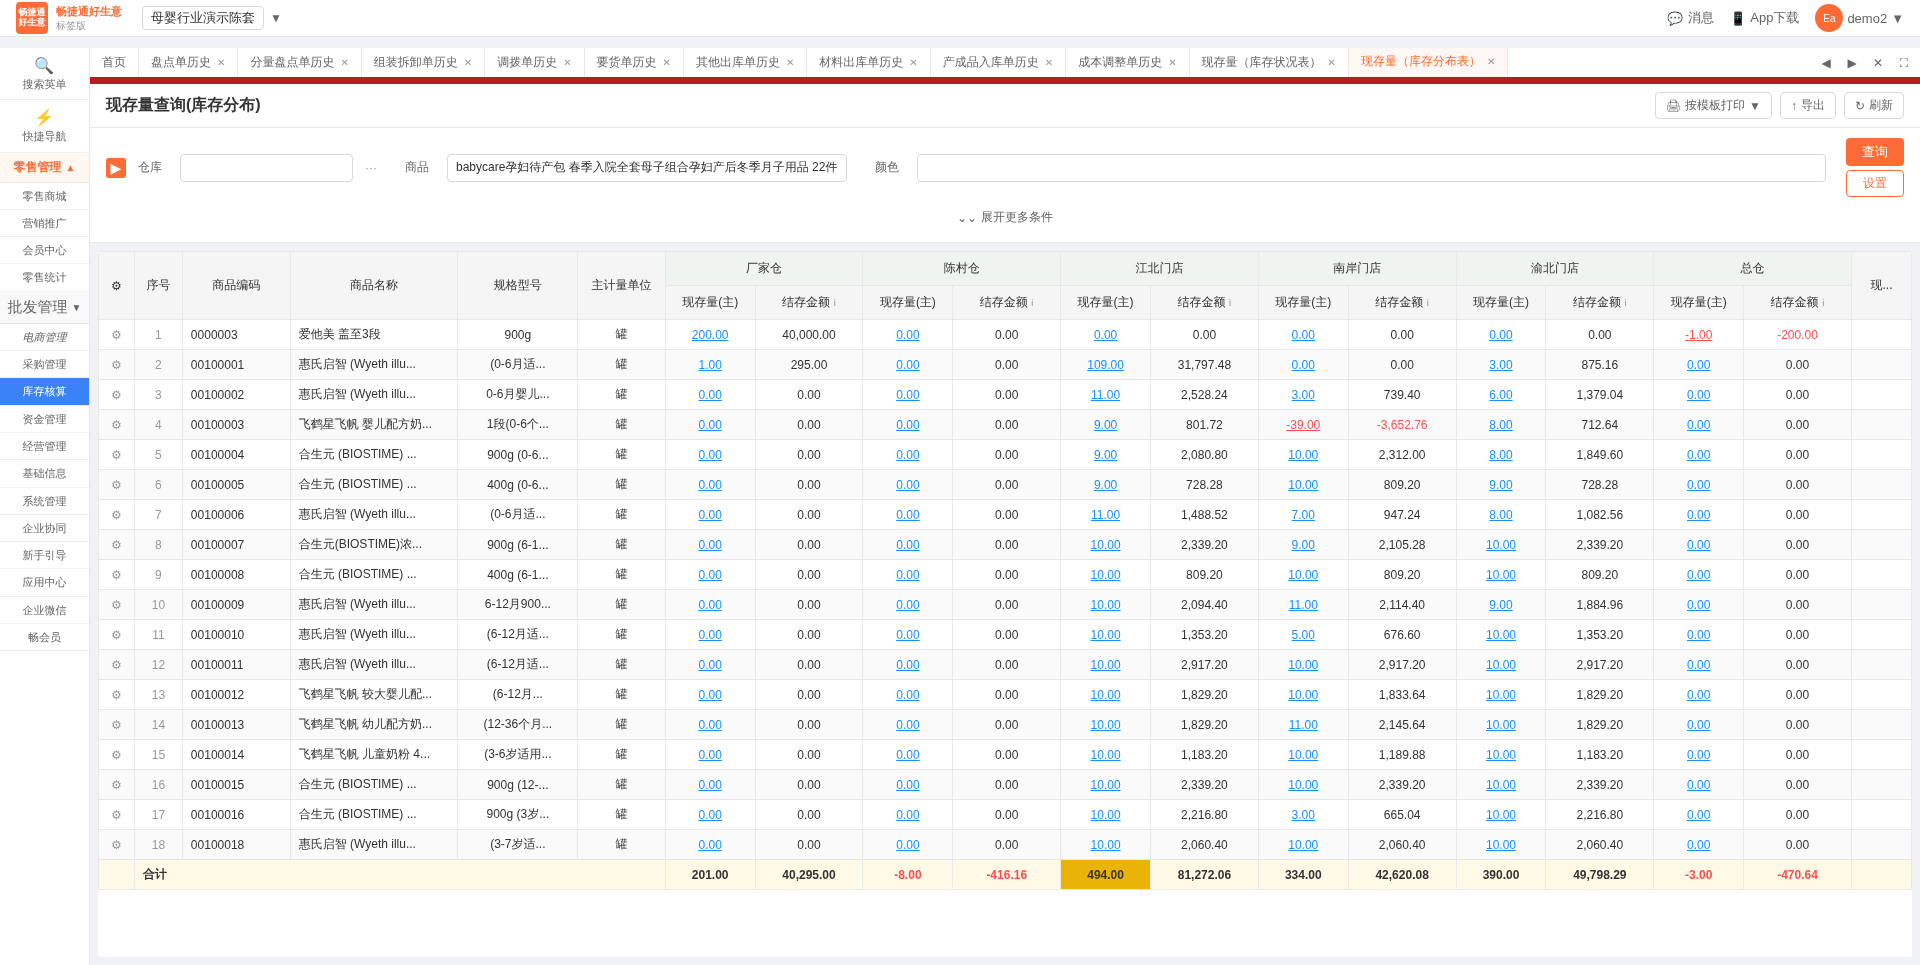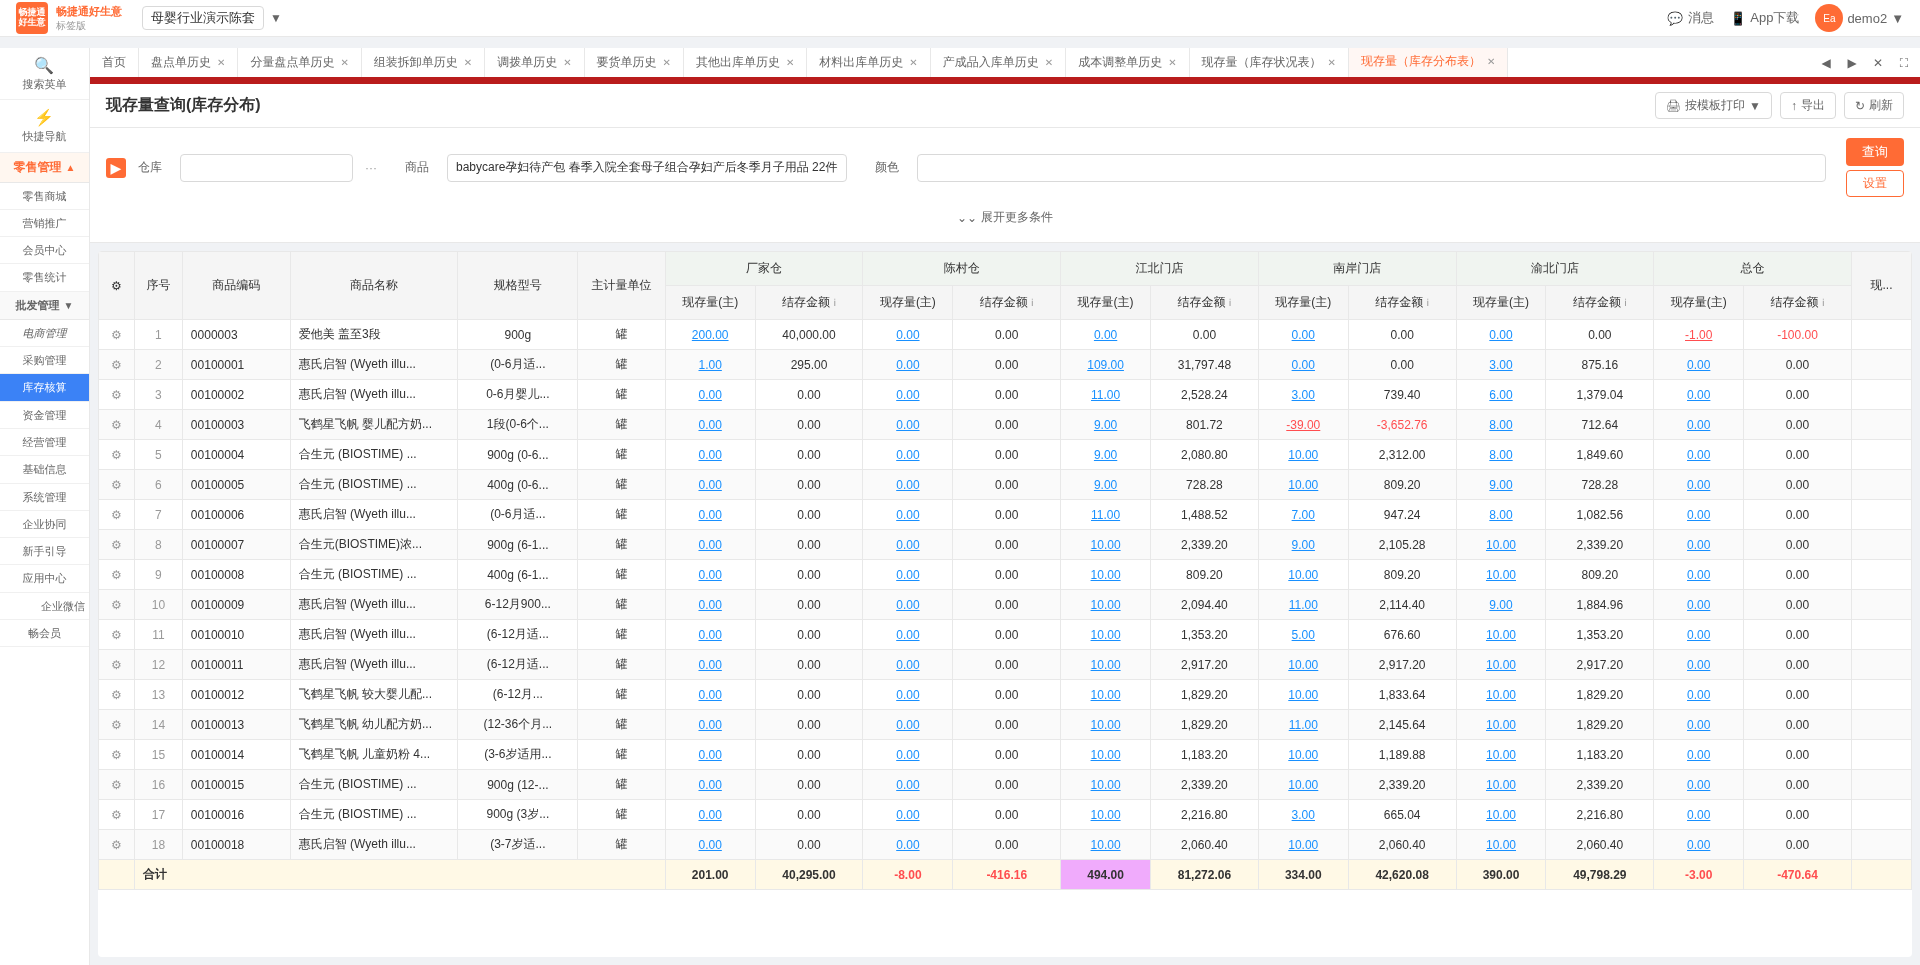--- a/index.html
+++ b/index.html
@@ -255,21 +255,21 @@
     <div class="s-label">营销推广</div>
   </div>
   <div class="sidebar-item" style="font-size:11px; padding:6px 4px;">
     <div class="s-label">会员中心</div>
   </div>
   <div class="sidebar-item" style="font-size:11px; padding:6px 4px;">
     <div class="s-label">零售统计</div>
   </div>
   <div class="sidebar-group" style="padding:6px 4px;">
     <div style="display:flex; align-items:center; justify-content:center; gap:4px;">
-      <span style="font-size:11px; font-weight:bold;">批发管理</span>
+      <span style="font-size:15px; font-weight:normal;">批发管理</span>
       <span style="font-size:10px;">▼</span>
     </div>
   </div>
   <div class="sidebar-item" style="font-size:11px; padding:6px 4px;font-style:italic;">
     <div class="s-label">电商管理</div>
   </div>
   <div class="sidebar-item" style="font-size:11px; padding:6px 4px;">
     <div class="s-label">采购管理</div>
   </div>
   <div class="sidebar-item active" style="font-size:11px; padding:6px 4px;">
@@ -289,21 +289,21 @@
   </div>
   <div class="sidebar-item" style="font-size:11px; padding:6px 4px;">
     <div class="s-label">企业协同</div>
   </div>
   <div class="sidebar-item" style="font-size:11px; padding:6px 8px;">
     <div class="s-label">新手引导</div>
   </div>
   <div class="sidebar-item" style="font-size:11px; padding:6px 4px;">
     <div class="s-label">应用中心</div>
   </div>
-  <div class="sidebar-item" style="font-size:11px; padding:6px 4px;text-align:right;">
+  <div class="sidebar-item" style="font-size:11px; padding:6px 4px;">
     <div class="s-label">企业微信</div>
   </div>
   <div class="sidebar-item" style="font-size:11px; padding:6px 4px;">
     <div class="s-label">畅会员</div>
   </div>
 </div>
 
 <div class="nav-tabs">
   <div class="nav-tab home">
     <span>首页</span>
@@ -452,21 +452,21 @@
     <td>40,000.00</td>
     <td><span class="num-link">0.00</span></td>
     <td>0.00</td>
     <td><span class="num-link">0.00</span></td>
     <td>0.00</td>
     <td><span class="num-link ">0.00</span></td>
     <td class="">0.00</td>
     <td><span class="num-link">0.00</span></td>
     <td>0.00</td>
     <td><span class="num-link num-negative">-1.00</span></td>
-    <td class="num-negative">-100.00</td>
+    <td class="num-negative">-200.00</td>
     <td></td>
   </tr>
           <tr>
     <td><span style="color:#999;">⚙</span></td>
     <td class="col-idx">2</td>
     <td class="text-left">00100001</td>
     <td class="text-left" style="max-width:140px; overflow:hidden; text-overflow:ellipsis;">惠氏启智 (Wyeth illu...</td>
     <td>(0-6月适...</td>
     <td>罐</td>
     <td><span class="num-link">1.00</span></td>
@@ -819,21 +819,21 @@
     <td class="">0.00</td>
     <td></td>
   </tr>
           <tr class="summary-row">
   <td></td>
   <td colspan="5" style="text-align:left; font-weight:bold; background:#fff9e6;">合计</td>
   <td style="background:#fff9e6;">201.00</td>
   <td style="background:#fff9e6;">40,295.00</td>
   <td class="num-negative" style="background:#fff9e6;">-8.00</td>
   <td class="num-negative" style="background:#fff9e6;">-416.16</td>
-  <td style="background:#f0abfc;">494.00</td>
+  <td style="background:#eab308;">494.00</td>
   <td style="background:#fff9e6;">81,272.06</td>
   <td style="background:#fff9e6;">334.00</td>
   <td style="background:#fff9e6;">42,620.08</td>
   <td style="background:#fff9e6;">390.00</td>
   <td style="background:#fff9e6;">49,798.29</td>
   <td class="num-negative" style="background:#fff9e6;margin-top:36px;">-3.00</td>
   <td class="num-negative" style="background:#fff9e6;">-470.64</td>
   <td style="background:#fff9e6;"></td>
 </tr>
         </tbody>

